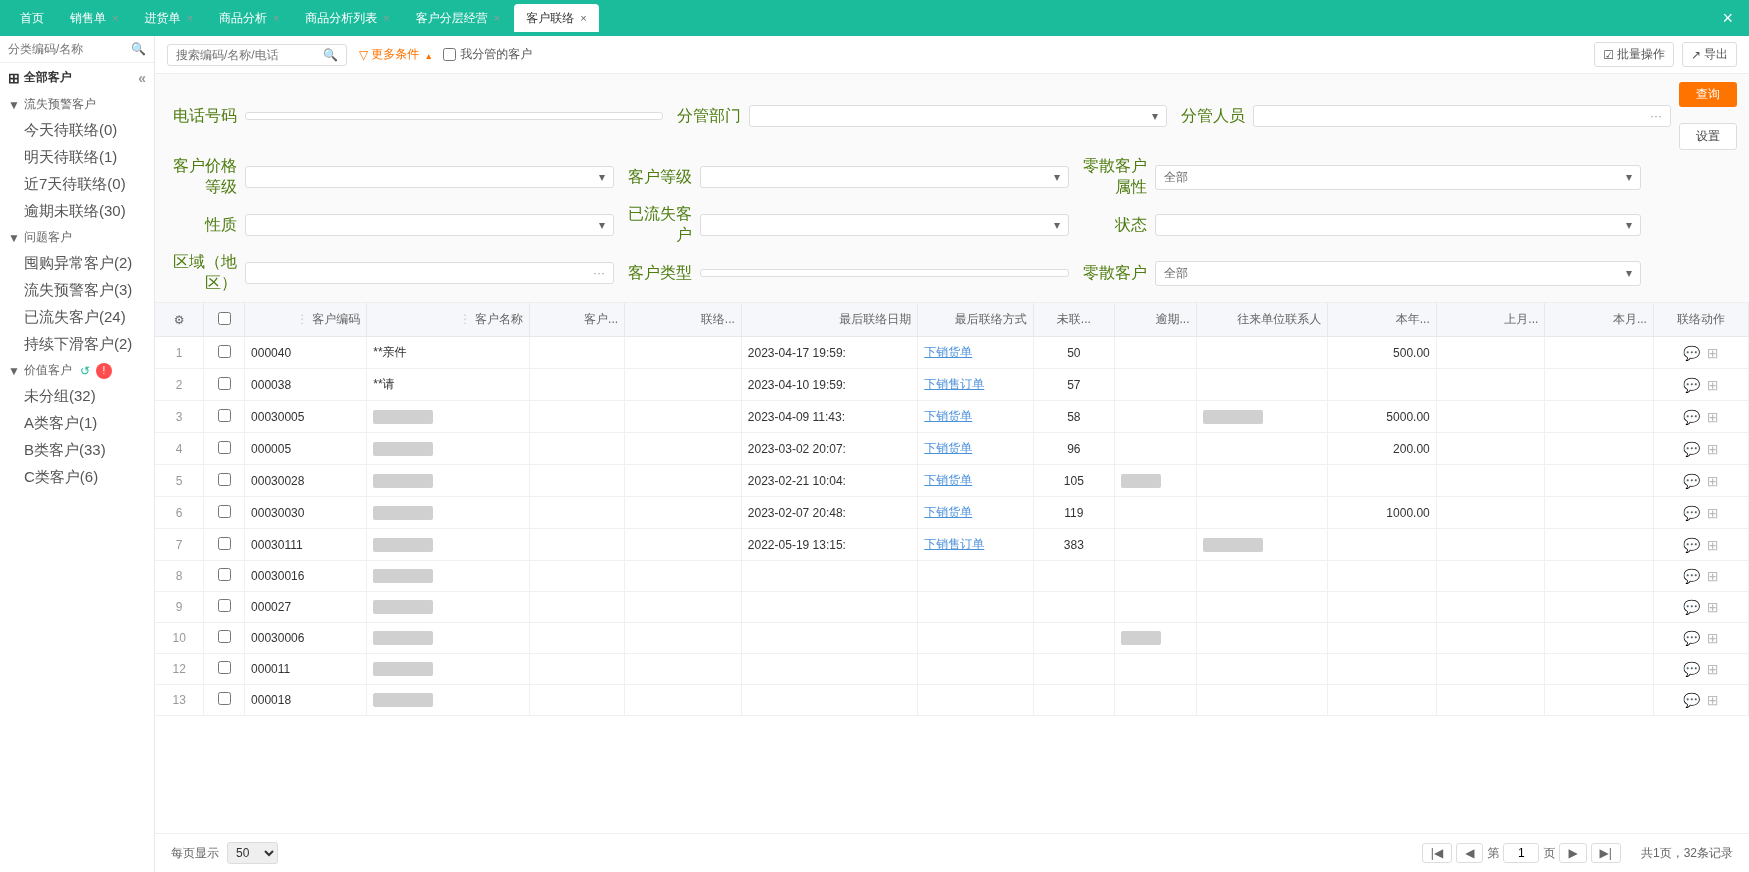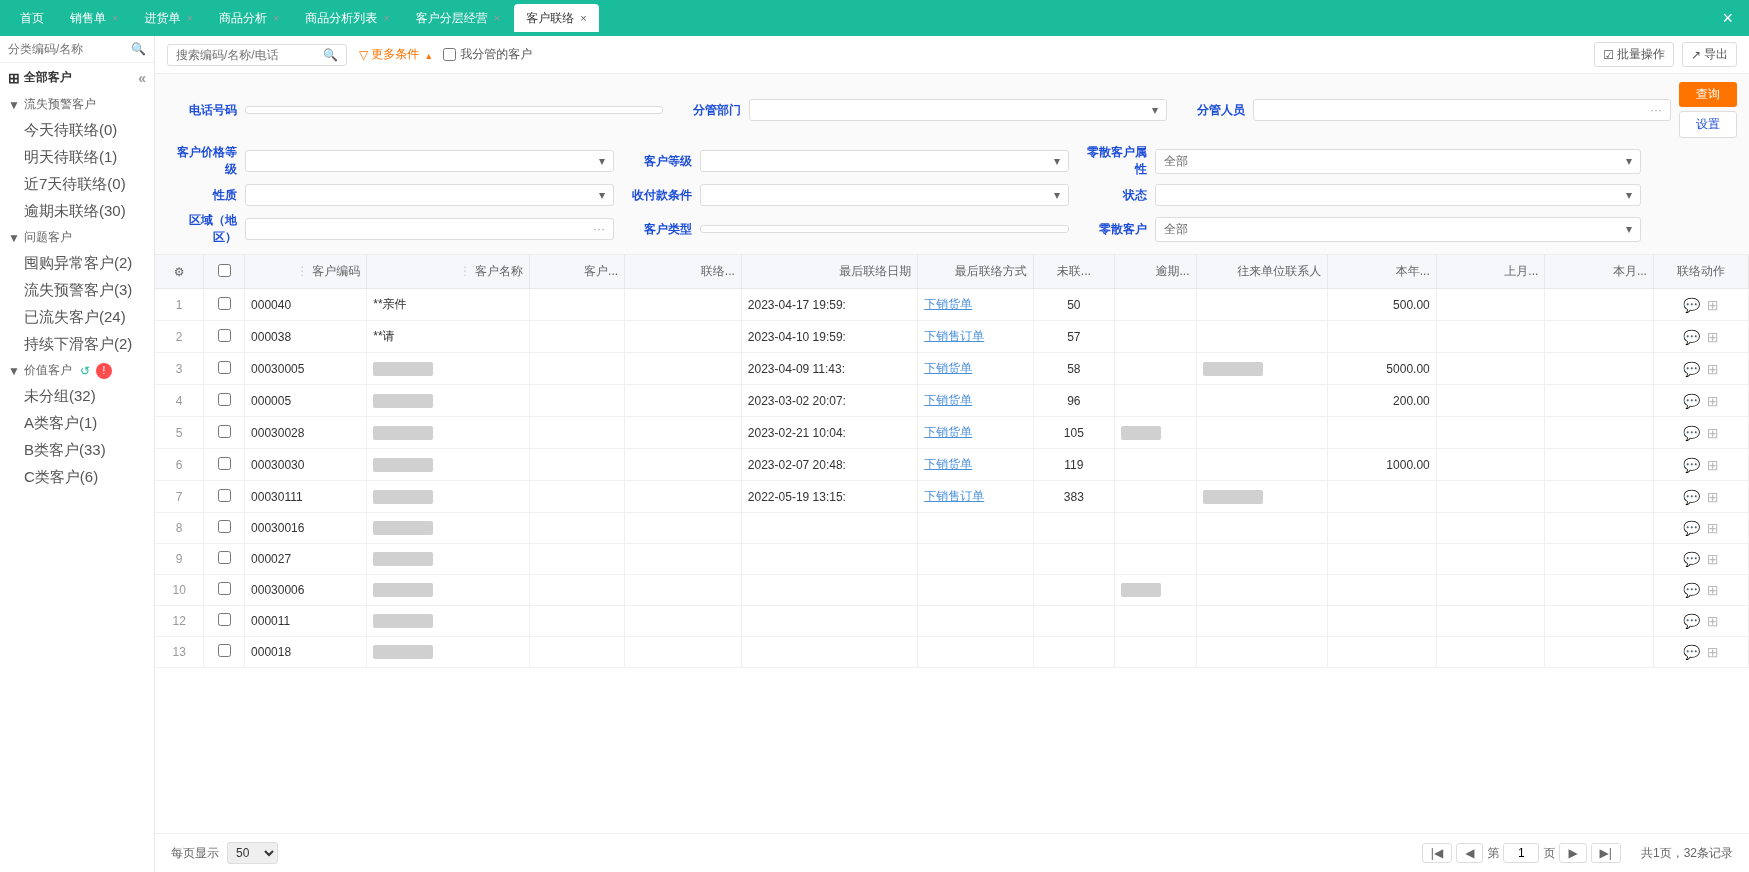--- a/index.html
+++ b/index.html
@@ -183,26 +183,25 @@
       padding: 8px 12px;
     }
     .filter-row {
       display: flex;
       align-items: center;
       gap: 8px;
       margin-bottom: 6px;
     }
     .filter-row:last-child { margin-bottom: 0; }
     .filter-label {
-      color: #1d4ed8;
-      font-size: 12px;
+      color: #4d7c0f;
+      font-size: 16px;
       width: 70px;
       text-align: right;
       flex-shrink: 0;
-      font-weight: bold;
     }
     .filter-input {
       display: flex;
       align-items: center;
       border: 1px solid #ddd;
       border-radius: 3px;
       background: #fff;
       padding: 3px 8px;
       flex: 1;
       min-width: 0;
@@ -222,34 +221,34 @@
       font-size: 12px;
       color: #666;
       cursor: pointer;
     }
     .filter-select-wide {
       flex: 2;
     }
     .filter-action-btns {
       display: flex;
       flex-direction: column;
-      gap: 4px;
+      gap: 16px;
     }
     .btn-query {
       background: #ff7300;
       color: #fff;
       border: none;
       border-radius: 3px;
       padding: 4px 16px;
       cursor: pointer;
       font-size: 12px;
     }
     .btn-reset {
       background: #fff;
-      color: #1d4ed8;
+      color: #404040;
       border: 1px solid #ddd;
       border-radius: 3px;
       padding: 4px 16px;
       cursor: pointer;
       font-size: 12px;
     }
 
     
     .table-container {
       flex: 1;
@@ -489,21 +488,21 @@
         </div>
         <div style="width:88px;"></div>
       </div>
 
       <div class="filter-row">
         <span class="filter-label">性质</span>
         <div class="filter-select" style="flex:1.5;">
           <span></span>
           <span>▾</span>
         </div>
-        <span class="filter-label">收付款条件</span>
+        <span class="filter-label">已流失客户</span>
         <div class="filter-select" style="flex:1.5;">
           <span></span>
           <span>▾</span>
         </div>
         <span class="filter-label">状态</span>
         <div class="filter-select filter-select-wide">
           <span></span>
           <span>▾</span>
         </div>
         <div style="width:88px;"></div>

